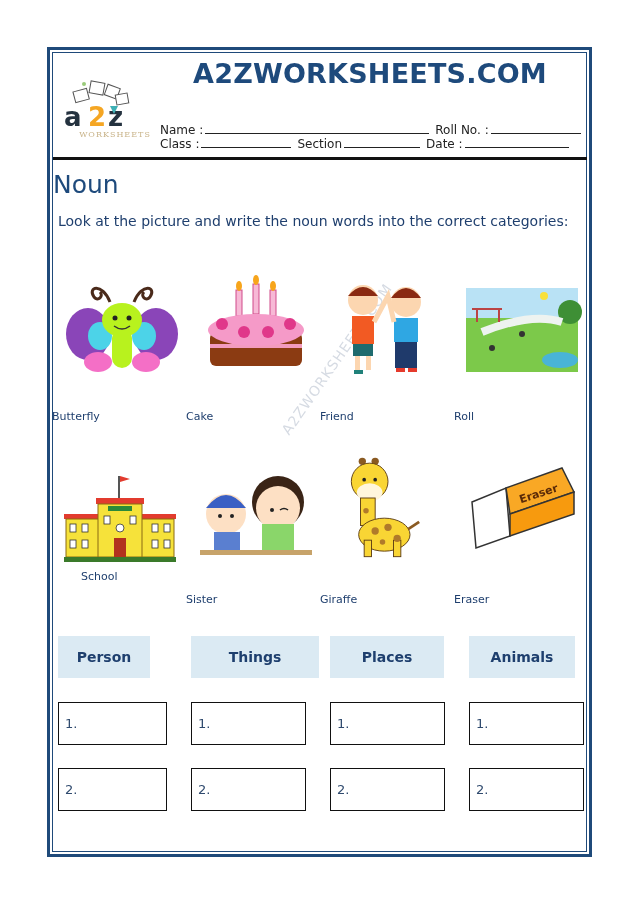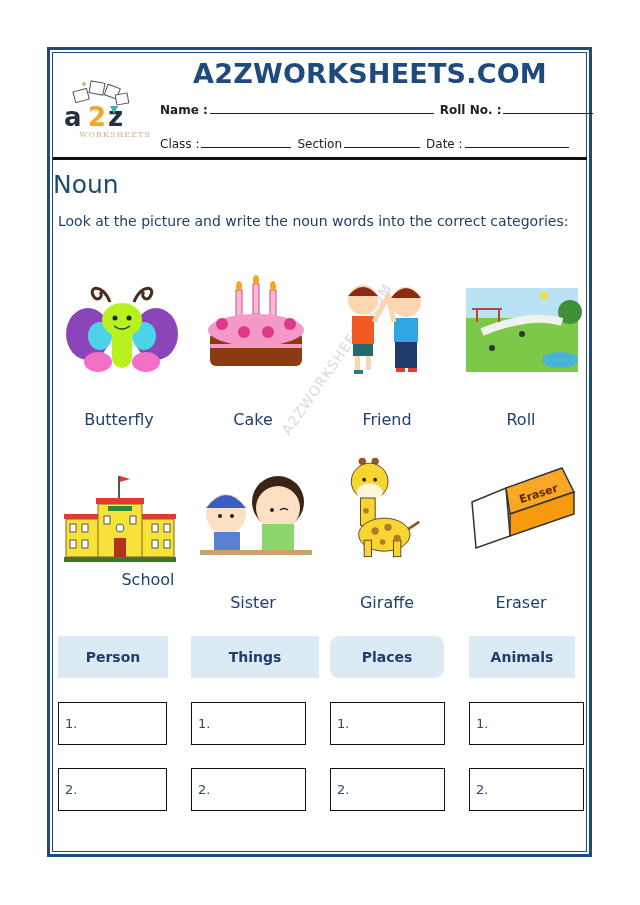--- a/index.html
+++ b/index.html
@@ -7,33 +7,33 @@
   body { position: relative; font-family: "DejaVu Sans", sans-serif; color: #1f3f6e; }
 
   .frame-outer { position: absolute; left: 47px; top: 47px; width: 545px; height: 810px; border: 3px solid #1f4a7a; }
   .frame-inner { position: absolute; left: 52px; top: 52px; width: 535px; height: 800px; border: 1px solid #1f4a7a; }
 
   .logo { position: absolute; left: 60px; top: 76px; width: 86px; height: 68px; }
   .site-title { position: absolute; left: 160px; top: 58px; width: 420px; text-align: center; font-family: "DejaVu Sans", sans-serif; font-weight: bold; font-size: 27px; color: #1e4a7c; letter-spacing: 0.2px; }
 
   .field-row { position: absolute; left: 160px; font-size: 12px; color: #222; white-space: nowrap; font-family: "DejaVu Sans", sans-serif; }
   .field-row .line { display: inline-block; border-bottom: 1px solid #222; height: 12px; vertical-align: baseline; margin: 0 6px 0 2px; }
-  .row1 { top: 102px; font-weight: bold; }
+  .row1 { top: 122px; }
   .row2 { top: 136px; }
 
   .header-sep { position: absolute; left: 53px; top: 157px; width: 534px; height: 3px; background: #111; }
 
   .page-title { position: absolute; left: 53px; top: 170px; width: 534px; font-size: 25px; color: #1e4a7c; font-family: "DejaVu Sans", sans-serif; }
   .instruction { position: absolute; left: 58px; top: 213px; font-size: 14px; color: #1f3f6e; font-family: "DejaVu Sans", sans-serif; }
 
   .watermark { position: absolute; left: 285px; top: 425px; font-size: 14px; color: #d6dbe3; transform: rotate(-55deg); transform-origin: left center; font-family: "DejaVu Sans", sans-serif; letter-spacing: 1px; }
 
   .pic { position: absolute; width: 120px; height: 110px; }
   .pic svg { width: 100%; height: 100%; }
-  .pic-label { position: absolute; width: 134px; text-align: center; font-size: 16px; color: #1f3f6e; font-family: "DejaVu Sans", sans-serif; }
+  .pic-label { position: absolute; width: 134px; text-align: left; font-size: 11px; color: #1f3f6e; font-family: "DejaVu Sans", sans-serif; }
 
   .cat-head { position: absolute; top: 636px; height: 42px; background: #dbeaf3; display: flex; align-items: center; justify-content: center; font-weight: bold; font-size: 14px; color: #1e3f6e; font-family: "DejaVu Sans", sans-serif; }
   .answer-box { position: absolute; height: 43px; border: 1px solid #111; background: #fff; font-size: 13px; color: #2f4a6e; padding-left: 6px; display: flex; align-items: center; font-family: "DejaVu Sans", sans-serif; }
 </style>
 </head>
 <body>
 
 <div class="frame-outer"></div>
 <div class="frame-inner"></div>
 
@@ -213,23 +213,23 @@
     <polygon points="44,52 108,30 108,52 44,74" fill="#f79a0e" stroke="#333" stroke-width="1.5"></polygon>
     <text x="52" y="36" font-family="DejaVu Sans, sans-serif" font-weight="bold" font-size="11" fill="#5a2a08" transform="rotate(-18 70 30)">Eraser</text>
   </svg>
 </div>
 
 <div class="pic-label" style="left:52px;top:570px;margin-left:29px;">School</div>
 <div class="pic-label" style="left:186px;top:593px;">Sister</div>
 <div class="pic-label" style="left:320px;top:593px;">Giraffe</div>
 <div class="pic-label" style="left:454px;top:593px;">Eraser</div>
 
-<div class="cat-head" style="left:58px;width:110px;">Person</div>
+<div class="cat-head" style="left:58px;width:92px;">Person</div>
 <div class="cat-head" style="left:191px;width:128px;">Things</div>
-<div class="cat-head" style="left:330px;width:114px;border-radius:9px;">Places</div>
+<div class="cat-head" style="left:330px;width:114px;">Places</div>
 <div class="cat-head" style="left:469px;width:106px;">Animals</div>
 
 <div class="answer-box" style="left:58px;top:702px;width:109px;">1.</div>
 <div class="answer-box" style="left:191px;top:702px;width:115px;">1.</div>
 <div class="answer-box" style="left:330px;top:702px;width:115px;">1.</div>
 <div class="answer-box" style="left:469px;top:702px;width:115px;">1.</div>
 
 <div class="answer-box" style="left:58px;top:768px;width:109px;">2.</div>
 <div class="answer-box" style="left:191px;top:768px;width:115px;">2.</div>
 <div class="answer-box" style="left:330px;top:768px;width:115px;">2.</div>

